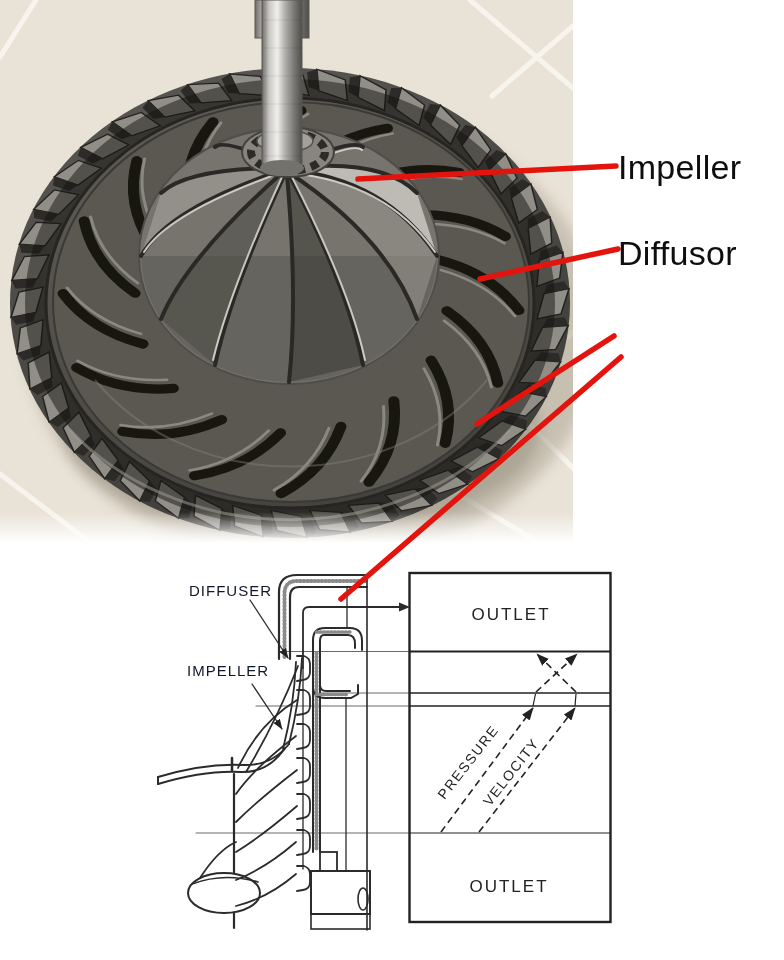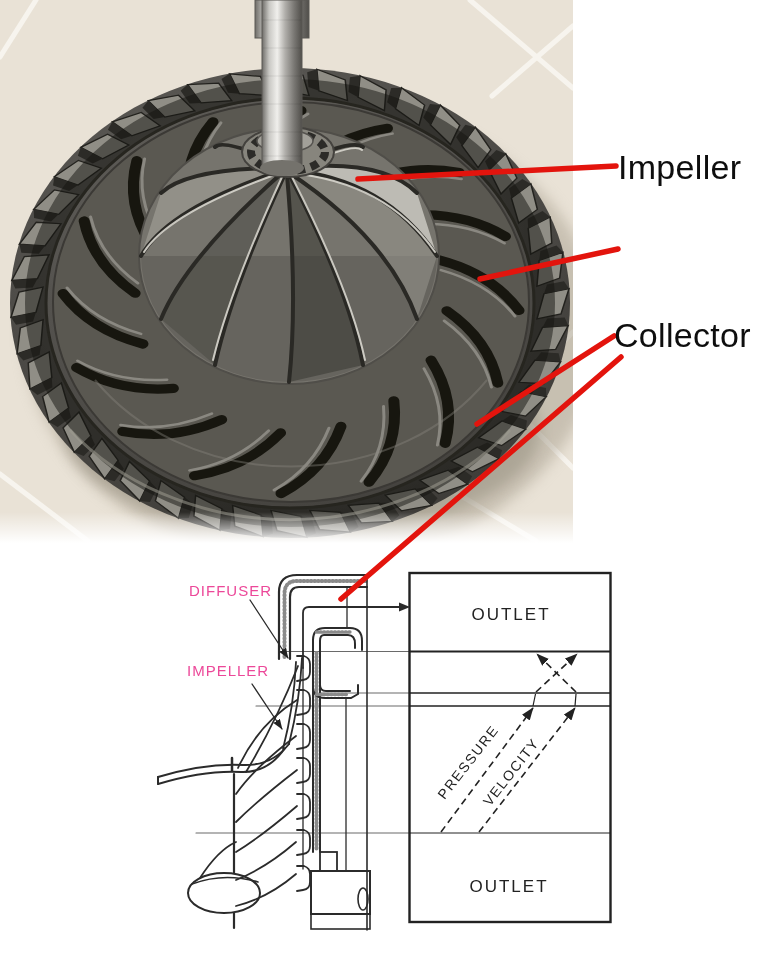--- a/index.html
+++ b/index.html
@@ -1,21 +1,21 @@
 <!DOCTYPE html>
 <html><head>
 <meta charset="utf-8">
 <style>
   html,body{margin:0;padding:0;background:#ffffff;}
   .stage{position:relative;width:784px;height:960px;background:#ffffff;overflow:hidden;
          font-family:"Liberation Sans",sans-serif;padding-left:16px;}
   .stage svg{position:absolute;left:0;top:0;}
   .lbl{position:absolute;white-space:nowrap;}
   .lbl-big{font-size:34px;line-height:34px;letter-spacing:0.3px;color:#0e0e0e;font-weight:400;}
-  .sch{font-size:15px;line-height:16px;letter-spacing:1px;color:#ec4899;}
+  .sch{font-size:15px;line-height:16px;letter-spacing:1px;color:#0f172a;}
   .chart{font-size:17px;line-height:17px;letter-spacing:2px;color:#222;}
   .ctr{transform:translateX(-50%);text-align:center;}
   .rot{transform:translate(-50%,-50%) rotate(-52deg);font-size:14px;line-height:14px;
        letter-spacing:1.5px;color:#222;}
 </style>
 </head>
 <body>
 
 <div class="stage">
 
@@ -289,21 +289,21 @@
 
   <g stroke="#e3140d" stroke-width="5.5" stroke-linecap="round">
     <line x1="358" y1="179" x2="616" y2="166"></line>
     <line x1="480" y1="279" x2="618" y2="249"></line>
     <line x1="477" y1="424" x2="614" y2="336"></line>
     <line x1="341" y1="599" x2="621" y2="357"></line>
   </g>
 </svg>
 
 <span class="lbl lbl-big" style="left:618px;top:150px">Impeller</span>
-<span class="lbl lbl-big" style="left:614px;top:318px">Collector</span>
+<span class="lbl lbl-big" style="left:618px;top:236px">Diffusor</span>
 
 <span class="lbl sch" style="left:189px;top:583px">DIFFUSER</span>
 <span class="lbl sch" style="left:187px;top:663px">IMPELLER</span>
 
 <span class="lbl chart ctr" style="left:511px;top:606px">OUTLET</span>
 <span class="lbl chart ctr" style="left:509px;top:878px">OUTLET</span>
 <span class="lbl rot" style="left:468px;top:762px">PRESSURE</span>
 <span class="lbl rot" style="left:511px;top:772px">VELOCITY</span>
 
 </div>

